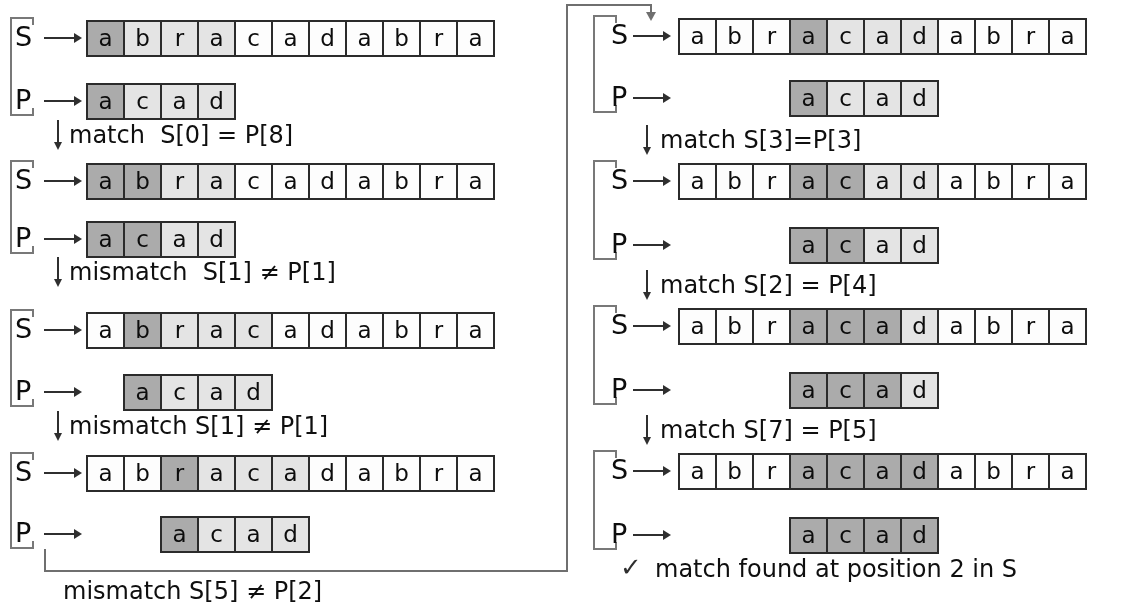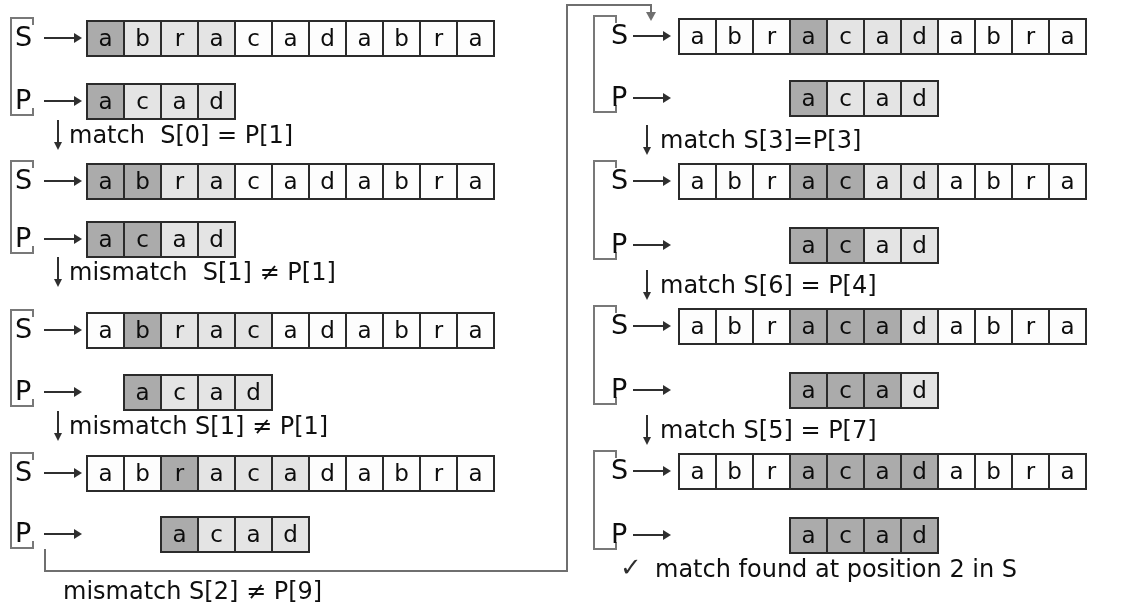--- a/index.html
+++ b/index.html
@@ -81,21 +81,21 @@
       </div>
       <span class="splabel" style="left: 15px; top: 86px;">P</span>
       <div class="rarrow" style="left: 44px; top: 100px;"></div>
       <div class="cellrow" style="left: 86px; top: 83px;">
         <div class="cell" style="background: rgb(171, 171, 171);">a</div>
         <div class="cell" style="background: rgb(228, 228, 228);">c</div>
         <div class="cell" style="background: rgb(228, 228, 228);">a</div>
         <div class="cell" style="background: rgb(228, 228, 228);">d</div>
       </div>
       <div class="darrow" style="left: 57px; top: 120px;"></div>
-      <span class="steplabel" style="left: 69px; top: 122px;">match  S[0] = P[1]</span>
+      <span class="steplabel" style="left: 69px; top: 122px;">match  S[0] = P[8]</span>
     </div>
     <div class="abs" style="left: 0px; top: 0px;">
       <div class="bracket" style="left: 10px; top: 160px; height: 94px;"></div>
       <span class="splabel" style="left: 15px; top: 166px;">S</span>
       <div class="rarrow" style="left: 44px; top: 180px;"></div>
       <div class="cellrow" style="left: 86px; top: 163px;">
         <div class="cell" style="background: rgb(171, 171, 171);">a</div>
         <div class="cell" style="background: rgb(171, 171, 171);">b</div>
         <div class="cell" style="background: rgb(228, 228, 228);">r</div>
         <div class="cell" style="background: rgb(228, 228, 228);">a</div>
@@ -164,21 +164,21 @@
         <div class="cell" style="background: rgb(253, 253, 253);">a</div>
       </div>
       <span class="splabel" style="left: 15px; top: 519px;">P</span>
       <div class="rarrow" style="left: 44px; top: 533px;"></div>
       <div class="cellrow" style="left: 160px; top: 516px;">
         <div class="cell" style="background: rgb(171, 171, 171);">a</div>
         <div class="cell" style="background: rgb(228, 228, 228);">c</div>
         <div class="cell" style="background: rgb(228, 228, 228);">a</div>
         <div class="cell" style="background: rgb(228, 228, 228);">d</div>
       </div>
-      <span class="steplabel" style="left: 63px; top: 578px;">mismatch S[2] ≠ P[9]</span>
+      <span class="steplabel" style="left: 63px; top: 578px;">mismatch S[5] ≠ P[2]</span>
     </div>
     <div class="abs" style="left: 0px; top: 0px;">
       <div class="bracket" style="left: 593px; top: 15px; height: 98px;"></div>
       <span class="splabel" style="left: 611px; top: 21px;">S</span>
       <div class="rarrow" style="left: 633px; top: 35px;"></div>
       <div class="cellrow" style="left: 678px; top: 18px;">
         <div class="cell" style="background: rgb(253, 253, 253);">a</div>
         <div class="cell" style="background: rgb(253, 253, 253);">b</div>
         <div class="cell" style="background: rgb(253, 253, 253);">r</div>
         <div class="cell" style="background: rgb(171, 171, 171);">a</div>
@@ -220,21 +220,21 @@
       </div>
       <span class="splabel" style="left: 611px; top: 230px;">P</span>
       <div class="rarrow" style="left: 633px; top: 244px;"></div>
       <div class="cellrow" style="left: 789px; top: 227px;">
         <div class="cell" style="background: rgb(171, 171, 171);">a</div>
         <div class="cell" style="background: rgb(171, 171, 171);">c</div>
         <div class="cell" style="background: rgb(228, 228, 228);">a</div>
         <div class="cell" style="background: rgb(228, 228, 228);">d</div>
       </div>
       <div class="darrow" style="left: 646px; top: 270px;"></div>
-      <span class="steplabel" style="left: 660px; top: 272px;">match S[6] = P[4]</span>
+      <span class="steplabel" style="left: 660px; top: 272px;">match S[2] = P[4]</span>
     </div>
     <div class="abs" style="left: 0px; top: 0px;">
       <div class="bracket" style="left: 593px; top: 305px; height: 100px;"></div>
       <span class="splabel" style="left: 611px; top: 311px;">S</span>
       <div class="rarrow" style="left: 633px; top: 325px;"></div>
       <div class="cellrow" style="left: 678px; top: 308px;">
         <div class="cell" style="background: rgb(253, 253, 253);">a</div>
         <div class="cell" style="background: rgb(253, 253, 253);">b</div>
         <div class="cell" style="background: rgb(253, 253, 253);">r</div>
         <div class="cell" style="background: rgb(171, 171, 171);">a</div>
@@ -248,21 +248,21 @@
       </div>
       <span class="splabel" style="left: 611px; top: 375px;">P</span>
       <div class="rarrow" style="left: 633px; top: 389px;"></div>
       <div class="cellrow" style="left: 789px; top: 372px;">
         <div class="cell" style="background: rgb(171, 171, 171);">a</div>
         <div class="cell" style="background: rgb(171, 171, 171);">c</div>
         <div class="cell" style="background: rgb(171, 171, 171);">a</div>
         <div class="cell" style="background: rgb(228, 228, 228);">d</div>
       </div>
       <div class="darrow" style="left: 646px; top: 415px;"></div>
-      <span class="steplabel" style="left: 660px; top: 417px;">match S[5] = P[7]</span>
+      <span class="steplabel" style="left: 660px; top: 417px;">match S[7] = P[5]</span>
     </div>
     <div class="abs" style="left: 0px; top: 0px;">
       <div class="bracket" style="left: 593px; top: 450px; height: 100px;"></div>
       <span class="splabel" style="left: 611px; top: 456px;">S</span>
       <div class="rarrow" style="left: 633px; top: 470px;"></div>
       <div class="cellrow" style="left: 678px; top: 453px;">
         <div class="cell" style="background: rgb(253, 253, 253);">a</div>
         <div class="cell" style="background: rgb(253, 253, 253);">b</div>
         <div class="cell" style="background: rgb(253, 253, 253);">r</div>
         <div class="cell" style="background: rgb(171, 171, 171);">a</div>

